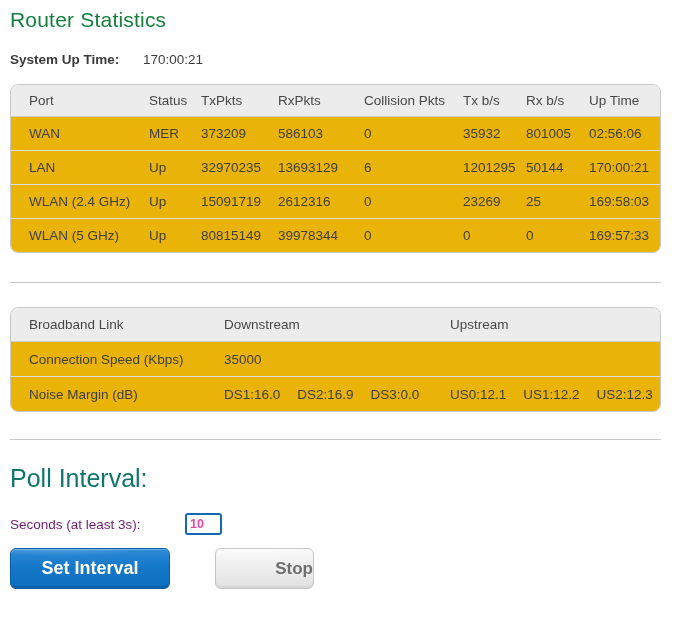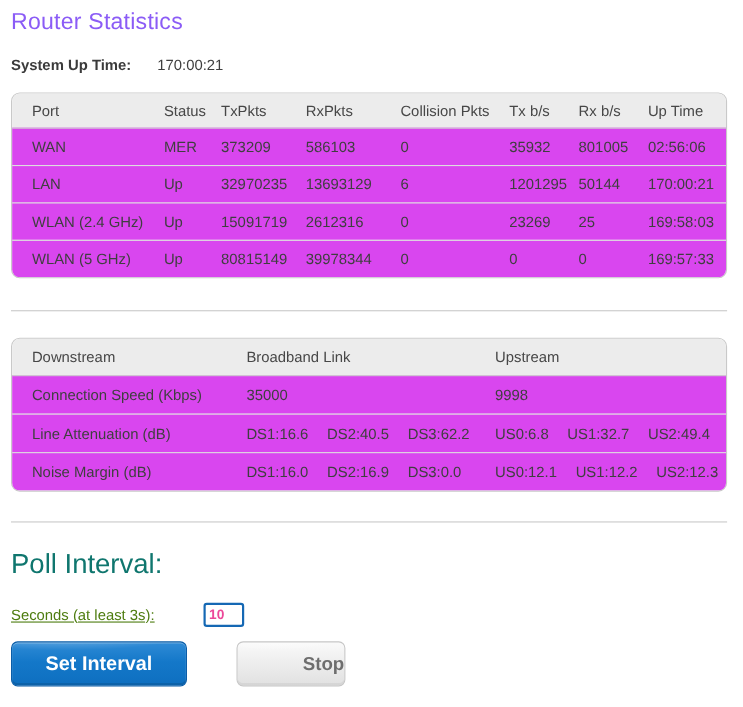--- a/index.html
+++ b/index.html
@@ -6,41 +6,41 @@
   * { margin:0; padding:0; box-sizing:border-box; }
   html,body { width:675px; height:643px; background:#ffffff; }
   body {
     font-family:"Liberation Sans", sans-serif;
     color:#3f3f3f;
     overflow:hidden;
   }
   .page { padding:8px 14px 0 10px; width:675px; }
 
   .page-title {
-    font-size:21px; font-weight:400; color:#8b5cf6; letter-spacing:.2px;
+    font-size:21px; font-weight:400; color:#15803d; letter-spacing:.2px;
   }
 
   .uptime-row { margin-top:20px; font-size:13.5px; display:flex;align-items:flex-end; }
   .uptime-label { font-weight:700; color:#3b3b3b; width:133px; }
   .uptime-value { color:#3f3f3f; }
 
   .tbl {
     margin-top:17px;
     border:1px solid #c9c9c9;
     border-radius:8px;
     overflow:hidden;
     width:651px;
     background:#fff;
   }
   .trow {
     display:grid;
     align-items:center;
     padding-left:18px;
     font-size:13.5px;
-    background:#d946ef;
+    background:#eab308;
   }
   .trow + .trow { border-top:1px solid #dedede; }
   .thead {
     background:#ececec;
     color:#474747;
     height:31px;
   }
   .thead + .trow { border-top:1px solid #cfcfcf; }
 
   .ports .trow { grid-template-columns:120px 52px 77px 86px 99px 63px 63px auto; }
@@ -57,21 +57,21 @@
     width:651px; margin-top:29px;
   }
   .divider.d2 { margin-top:27px; }
 
   .section-heading {
     margin-top:24px;
     font-size:25px; font-weight:400; color:#0f766e;
   }
 
   .seconds-row { margin-top:20px; display:flex; align-items:center; font-size:13.5px; }
-  .seconds-label { width:175px; color:#4d7c0f;text-decoration:underline; }
+  .seconds-label { width:175px; color:#701a75; }
   .seconds-input {
     width:37px; height:22px;
     border:2px solid #1568b4; border-radius:3px;
     font-family:"Liberation Sans", sans-serif;
     font-size:12.5px; font-weight:700; color:#ec4899;
     padding:0 3px; outline:none;
   }
 
   .buttons-row { margin-top:13px; display:flex; gap:45px; }
   button {
@@ -160,44 +160,28 @@
       <span>0</span>
       <span>0</span>
       <span>169:57:33</span>
     </div>
   </div>
 
   <hr class="divider">
 
   <div class="tbl broadband">
     <div class="trow thead">
+      <span>Broadband Link</span>
       <span>Downstream</span>
-      <span>Broadband Link</span>
       <span>Upstream</span>
     </div>
     <div class="trow">
       <span>Connection Speed (Kbps)</span>
       <span class="subvals">
         <span>35000</span>
-      </span>
-      <span class="subvals">
-        <span>9998</span>
-      </span>
-    </div>
-    <div class="trow">
-      <span>Line Attenuation (dB)</span>
-      <span class="subvals">
-        <span>DS1:16.6</span>
-        <span>DS2:40.5</span>
-        <span>DS3:62.2</span>
-      </span>
-      <span class="subvals">
-        <span>US0:6.8</span>
-        <span>US1:32.7</span>
-        <span>US2:49.4</span>
       </span>
     </div>
     <div class="trow">
       <span>Noise Margin (dB)</span>
       <span class="subvals">
         <span>DS1:16.0</span>
         <span>DS2:16.9</span>
         <span>DS3:0.0</span>
       </span>
       <span class="subvals">

